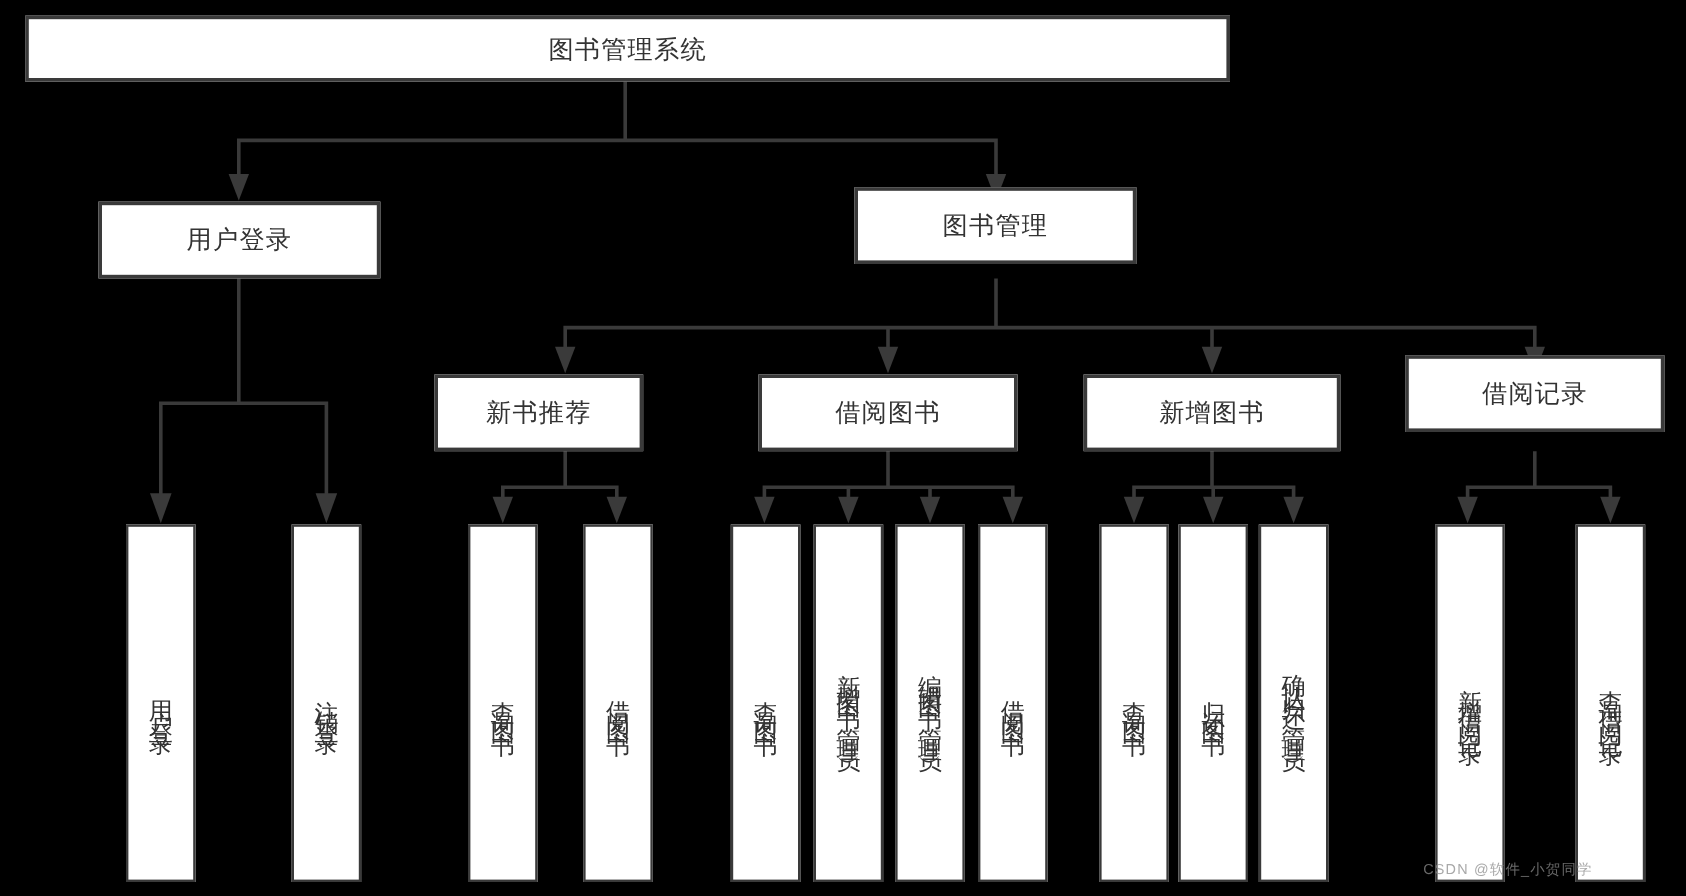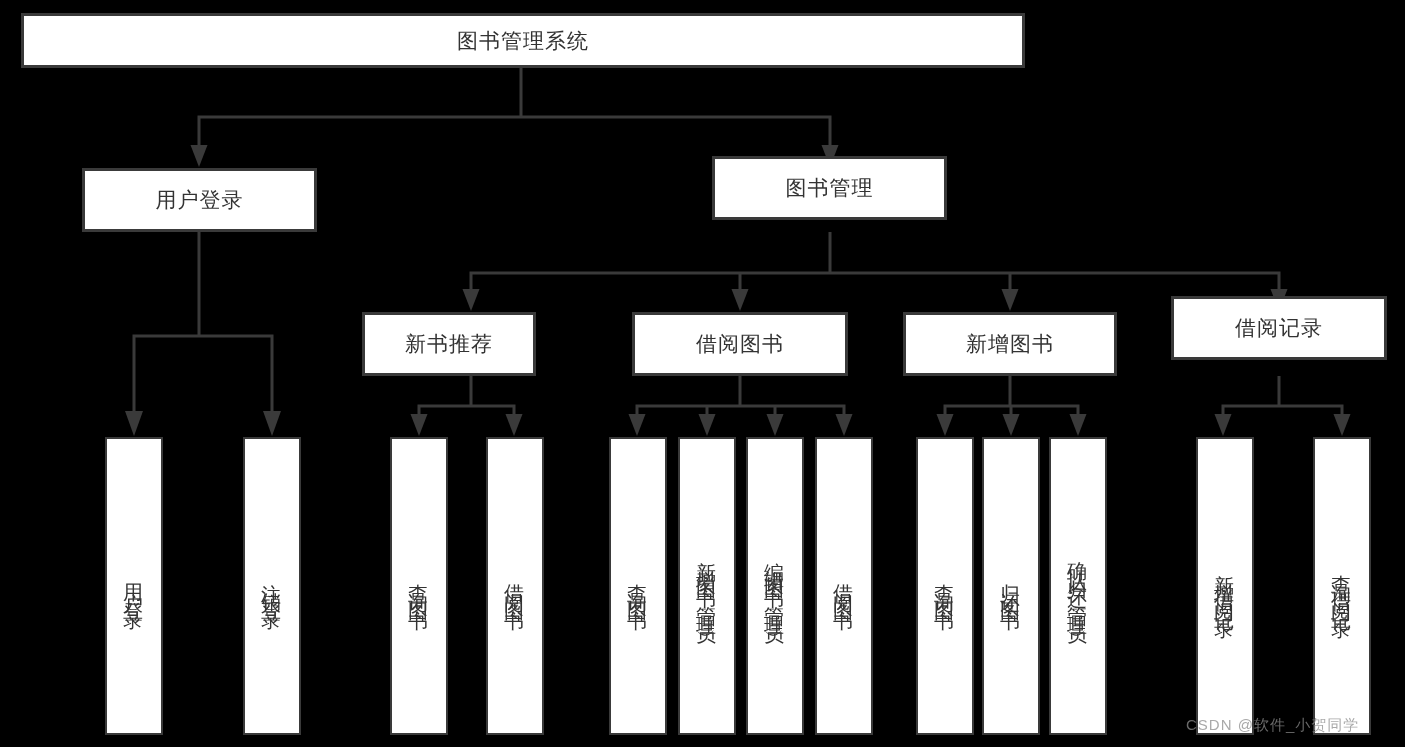--- a/index.html
+++ b/index.html
@@ -48,21 +48,21 @@
     color: #333333;
     width: 58px;
     height: 298px;
     top: 437px;
     z-index: 2;
   }
   .watermark {
     position: absolute;
     left: 1186px;
     top: 716px;
-    font-size: 15px;
+    font-size: 12px;
     color: rgba(140,140,140,0.75);
     white-space: nowrap;
     z-index: 3;
     letter-spacing: 1px;
   }
 </style>
 </head>
 <body>
 
 <div id="canvas">

